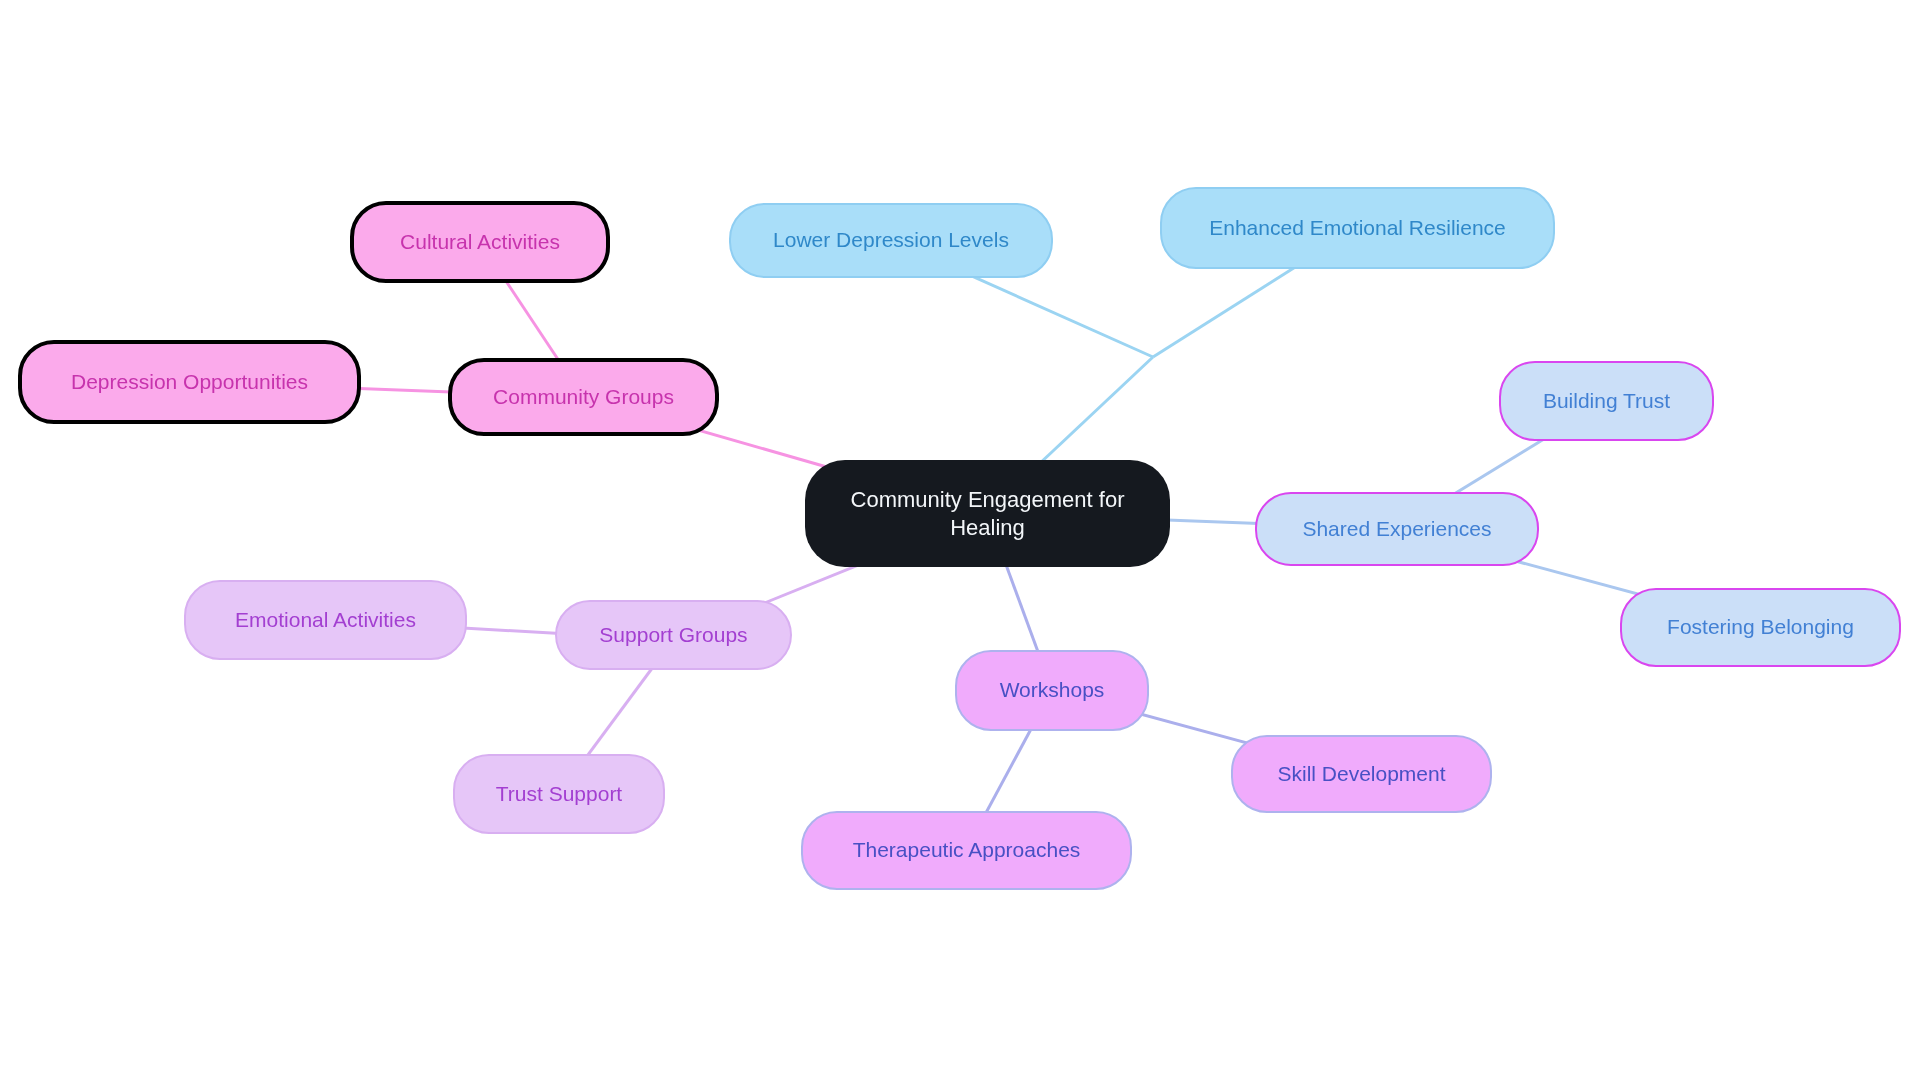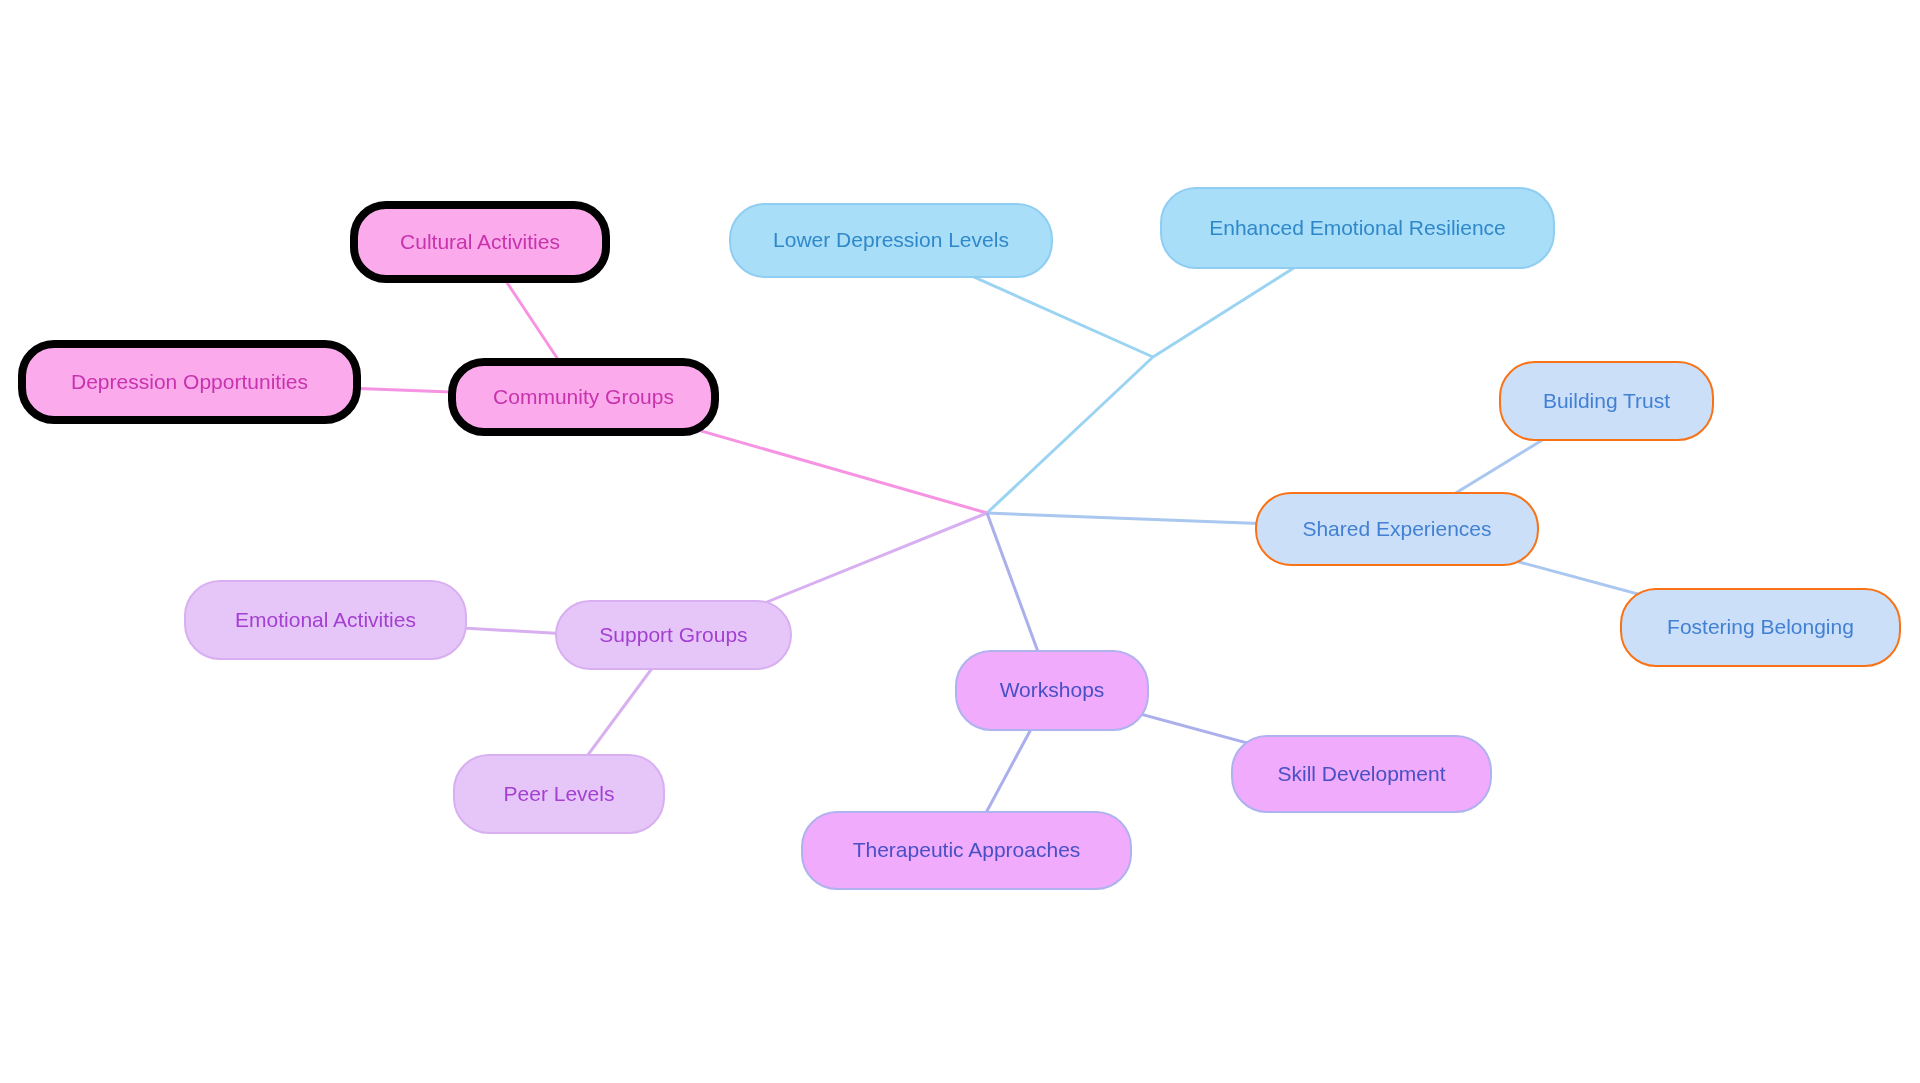--- a/index.html
+++ b/index.html
@@ -30,22 +30,22 @@
     user-select: none;
   }
   .n-center {
     background: #15191f;
     color: #f3f6f9;
     font-size: 22px;
     border-radius: 40px;
     padding: 0 42px;
   }
   .n-blue  { background: #a9def9; border: 2px solid #8fcef2; color: #2f88c9; }
-  .n-pale  { background: #cbdff8; border: 2px solid #f97316; color: #4280d4; }
-  .n-pink  { background: #fbaaeb; border: 8px solid #000000; color: #c733ad; }
+  .n-pale  { background: #cbdff8; border: 2px solid #d946ef; color: #4280d4; }
+  .n-pink  { background: #fbaaeb; border: 4px solid #000000; color: #c733ad; }
   .n-lilac { background: #e6c6f8; border: 2px solid #d8aff1; color: #a33fd1; }
   .n-peri  { background: #f0abfc; border: 2px solid #aeb2ee; color: #4850c4; }
   .e-blue  { stroke: #9bd4f2; }
   .e-pale  { stroke: #aac7ef; }
   .e-pink  { stroke: #f693e2; }
   .e-lilac { stroke: #d8aff1; }
   .e-peri  { stroke: #abafec; }
   .edges line { stroke-width: 3; }
 </style>
 </head>
@@ -64,20 +64,23 @@
     <line class="e-pink" x1="583" y1="397" x2="480" y2="242"></line>
     <line class="e-pink" x1="583" y1="397" x2="190" y2="382"></line>
     <line class="e-lilac" x1="987" y1="513" x2="673" y2="640"></line>
     <line class="e-lilac" x1="673" y1="640" x2="325" y2="620"></line>
     <line class="e-lilac" x1="673" y1="640" x2="559" y2="794"></line>
     <line class="e-peri" x1="987" y1="513" x2="1052" y2="690"></line>
     <line class="e-peri" x1="1052" y1="690" x2="1361" y2="774"></line>
     <line class="e-peri" x1="1052" y1="690" x2="966" y2="850"></line>
   </svg>
 
+  <div class="node n-center" style="left:805px;top:460px;width:365px;height:107px">
+    <span>Community Engagement for Healing</span>
+  </div>
 
   <div class="node n-blue" style="left:729px;top:203px;width:324px;height:75px">
     <span>Lower Depression Levels</span>
   </div>
   <div class="node n-blue" style="left:1160px;top:187px;width:395px;height:82px">
     <span>Enhanced Emotional Resilience</span>
   </div>
 
   <div class="node n-pale" style="left:1255px;top:492px;width:284px;height:74px">
     <span>Shared Experiences</span>
@@ -99,21 +102,21 @@
     <span>Depression Opportunities</span>
   </div>
 
   <div class="node n-lilac" style="left:555px;top:600px;width:237px;height:70px">
     <span>Support Groups</span>
   </div>
   <div class="node n-lilac" style="left:184px;top:580px;width:283px;height:80px">
     <span>Emotional Activities</span>
   </div>
   <div class="node n-lilac" style="left:453px;top:754px;width:212px;height:80px">
-    <span>Peer Levels</span>
+    <span>Trust Support</span>
   </div>
 
   <div class="node n-peri" style="left:955px;top:650px;width:194px;height:81px">
     <span>Workshops</span>
   </div>
   <div class="node n-peri" style="left:1231px;top:735px;width:261px;height:78px">
     <span>Skill Development</span>
   </div>
   <div class="node n-peri" style="left:801px;top:811px;width:331px;height:79px">
     <span>Therapeutic Approaches</span>

